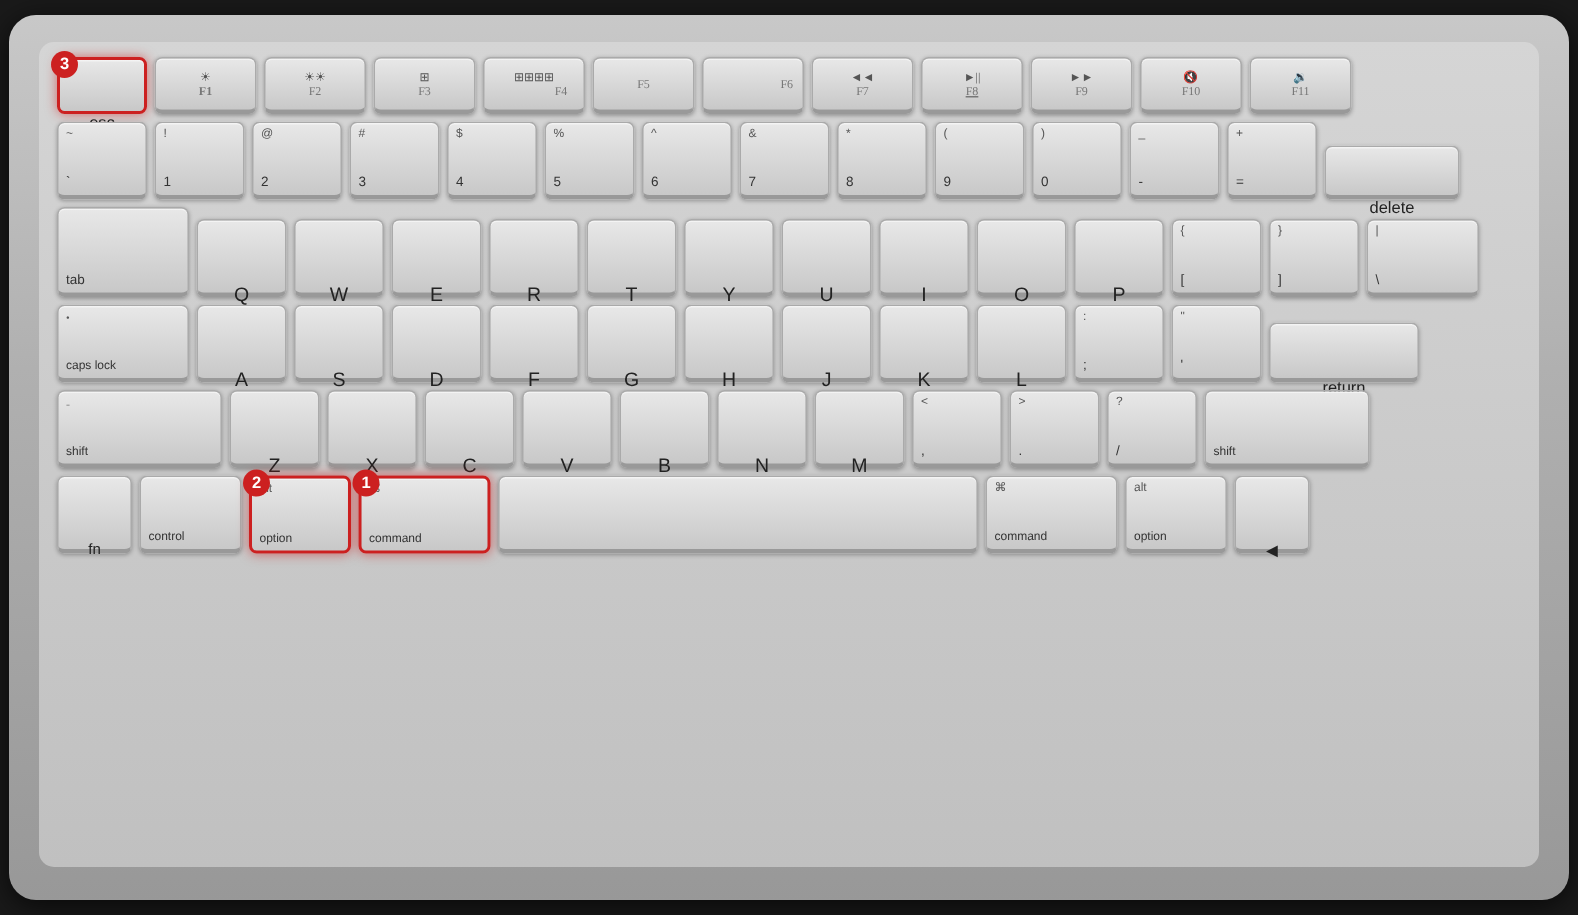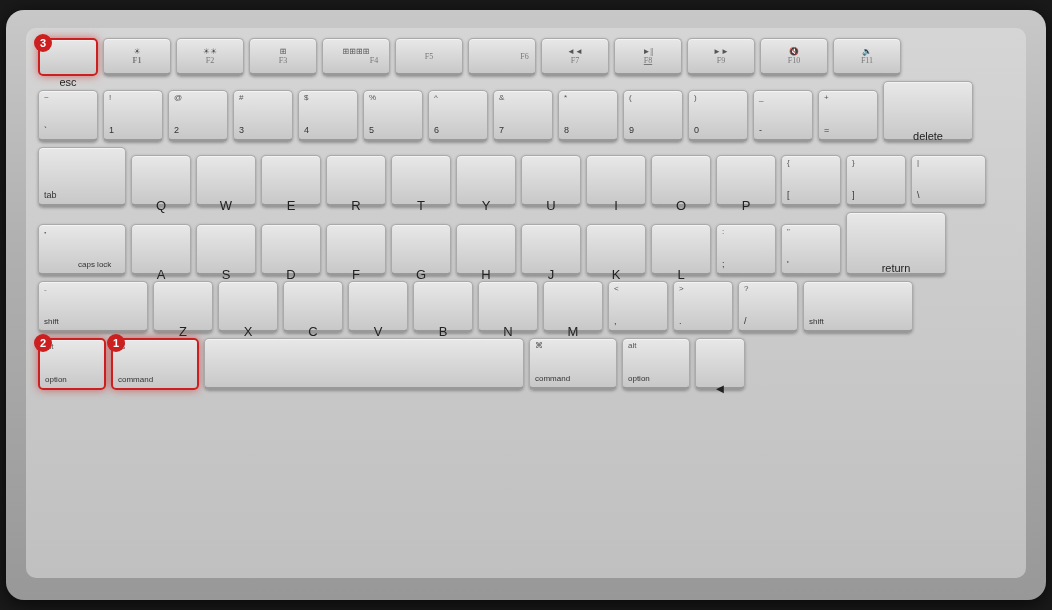--- a/index.html
+++ b/index.html
@@ -82,28 +82,28 @@
       transform: translate(-50%, -50%);
       margin-top: 25px;
     }
 
     
     .key-esc { width: 60px; height: 38px; }
     .key-f { width: 68px; height: 38px; }
 
     
     .key-num { width: 60px; height: 52px; }
-    .key-backspace { width: 90px; height: 61px; }
+    .key-backspace { width: 90px; height: 36px; }
 
     
     .key-tab { width: 88px; height: 60px; }
     .key-caps { width: 88px; height: 52px; }
     .key-shift-l { width: 110px; height: 52px; }
     .key-shift-r { width: 110px; height: 52px; }
-    .key-return { width: 100px; height: 64px; }
+    .key-return { width: 100px; height: 40px; }
 
     
     .key-fn-key { width: 50px; height: 52px; }
     .key-control { width: 68px; height: 52px; }
     .key-option { width: 68px; height: 52px; }
     .key-command { width: 88px; height: 52px; }
     .key-space { width: 320px; height: 52px; }
     .key-command-r { width: 88px; height: 52px; }
     .key-option-r { width: 68px; height: 52px; }
     .key-arrow { width: 50px; height: 52px; }
@@ -342,21 +342,21 @@
       </div>
       <div class="key" style="width:75px;height:52px;">
         <span class="top-label">|</span>
         <span class="bottom-label">\</span>
       </div>
     </div>
 
     <div class="key-row">
       <div class="key key-caps">
         <span style="position:absolute;top:4px;left:5px;font-size:7px;color:#555;">•</span>
-        <span class="bottom-label" style="font-size:8px;margin-left:34px;">caps lock</span>
+        <span class="bottom-label" style="font-size:8px;">caps lock</span>
       </div>
       <div class="key key-num">
           <span class="main-label">A</span>
         </div>
       <div class="key key-num">
           <span class="main-label">S</span>
         </div>
       <div class="key key-num">
           <span class="main-label">D</span>
         </div>
@@ -428,20 +428,26 @@
       <div class="key key-num">
         <span class="top-label">?</span>
         <span class="bottom-label">/</span>
       </div>
       <div class="key key-shift-r">
         <span class="bottom-label" style="font-size:8px;">shift</span>
       </div>
     </div>
 
     <div class="key-row">
+      <div class="key key-fn-key">
+        <span class="main-label" style="font-size:10px;">fn</span>
+      </div>
+      <div class="key key-control">
+        <span class="bottom-label" style="font-size:8px;">control</span>
+      </div>
 
       <div class="key key-option key-highlighted" style="position:relative;">
         <div class="badge">2</div>
         <span class="top-label">alt</span>
         <span class="bottom-label" style="font-size:8px;">option</span>
       </div>
 
       <div class="key key-command key-highlighted" style="position:relative;">
         <div class="badge">1</div>
         <span class="top-label">⌘</span>

